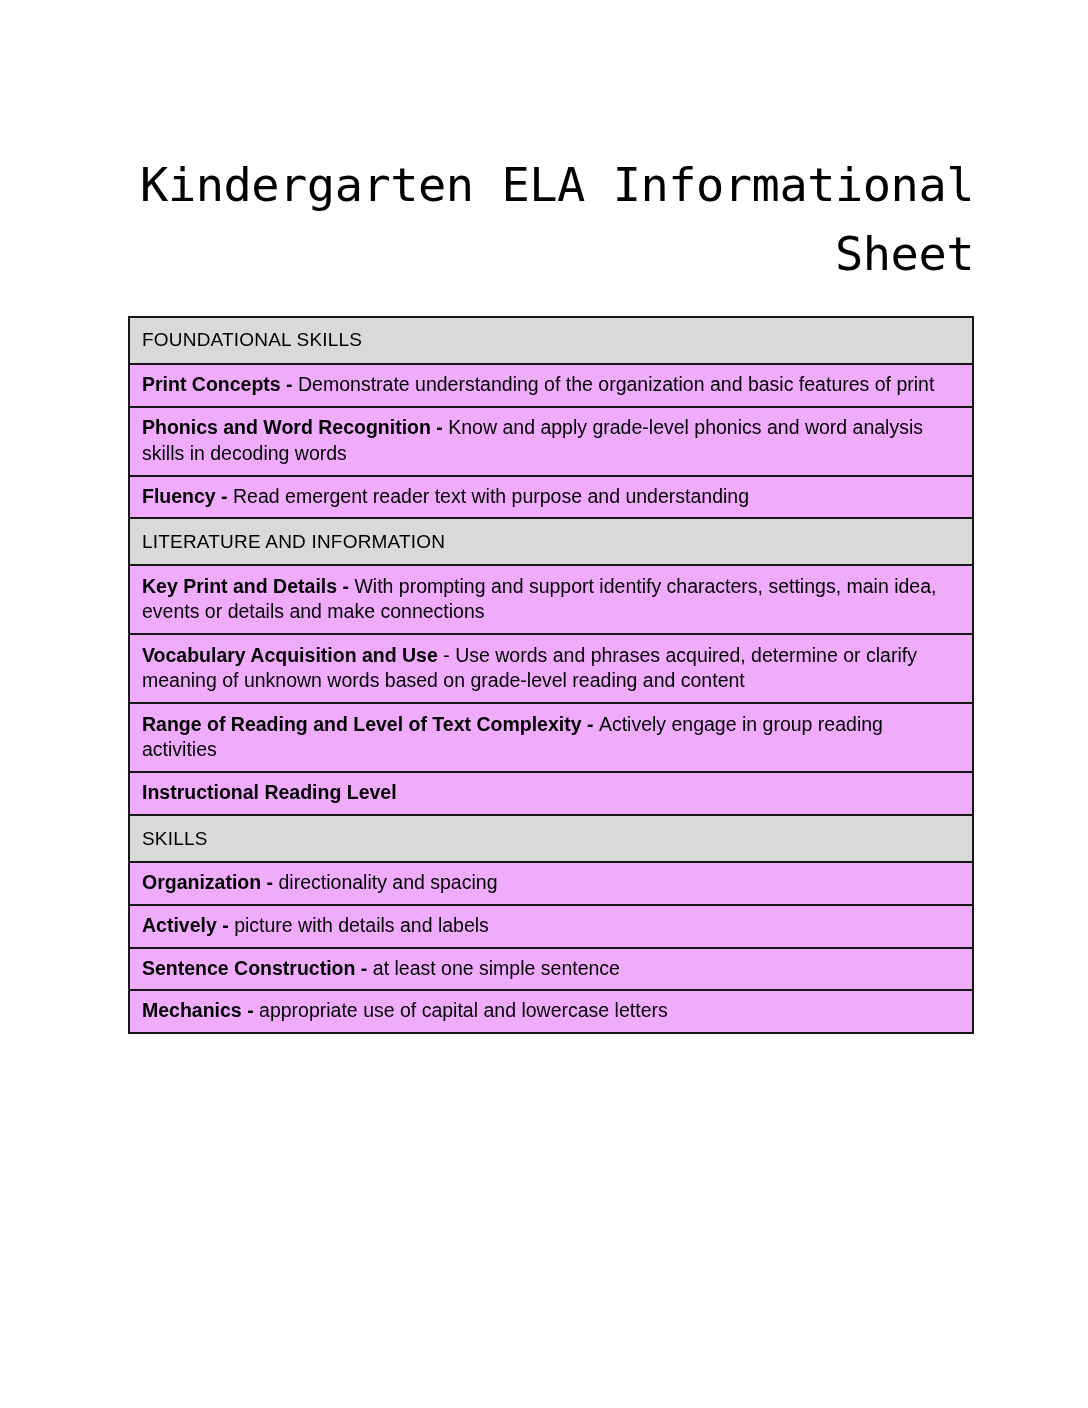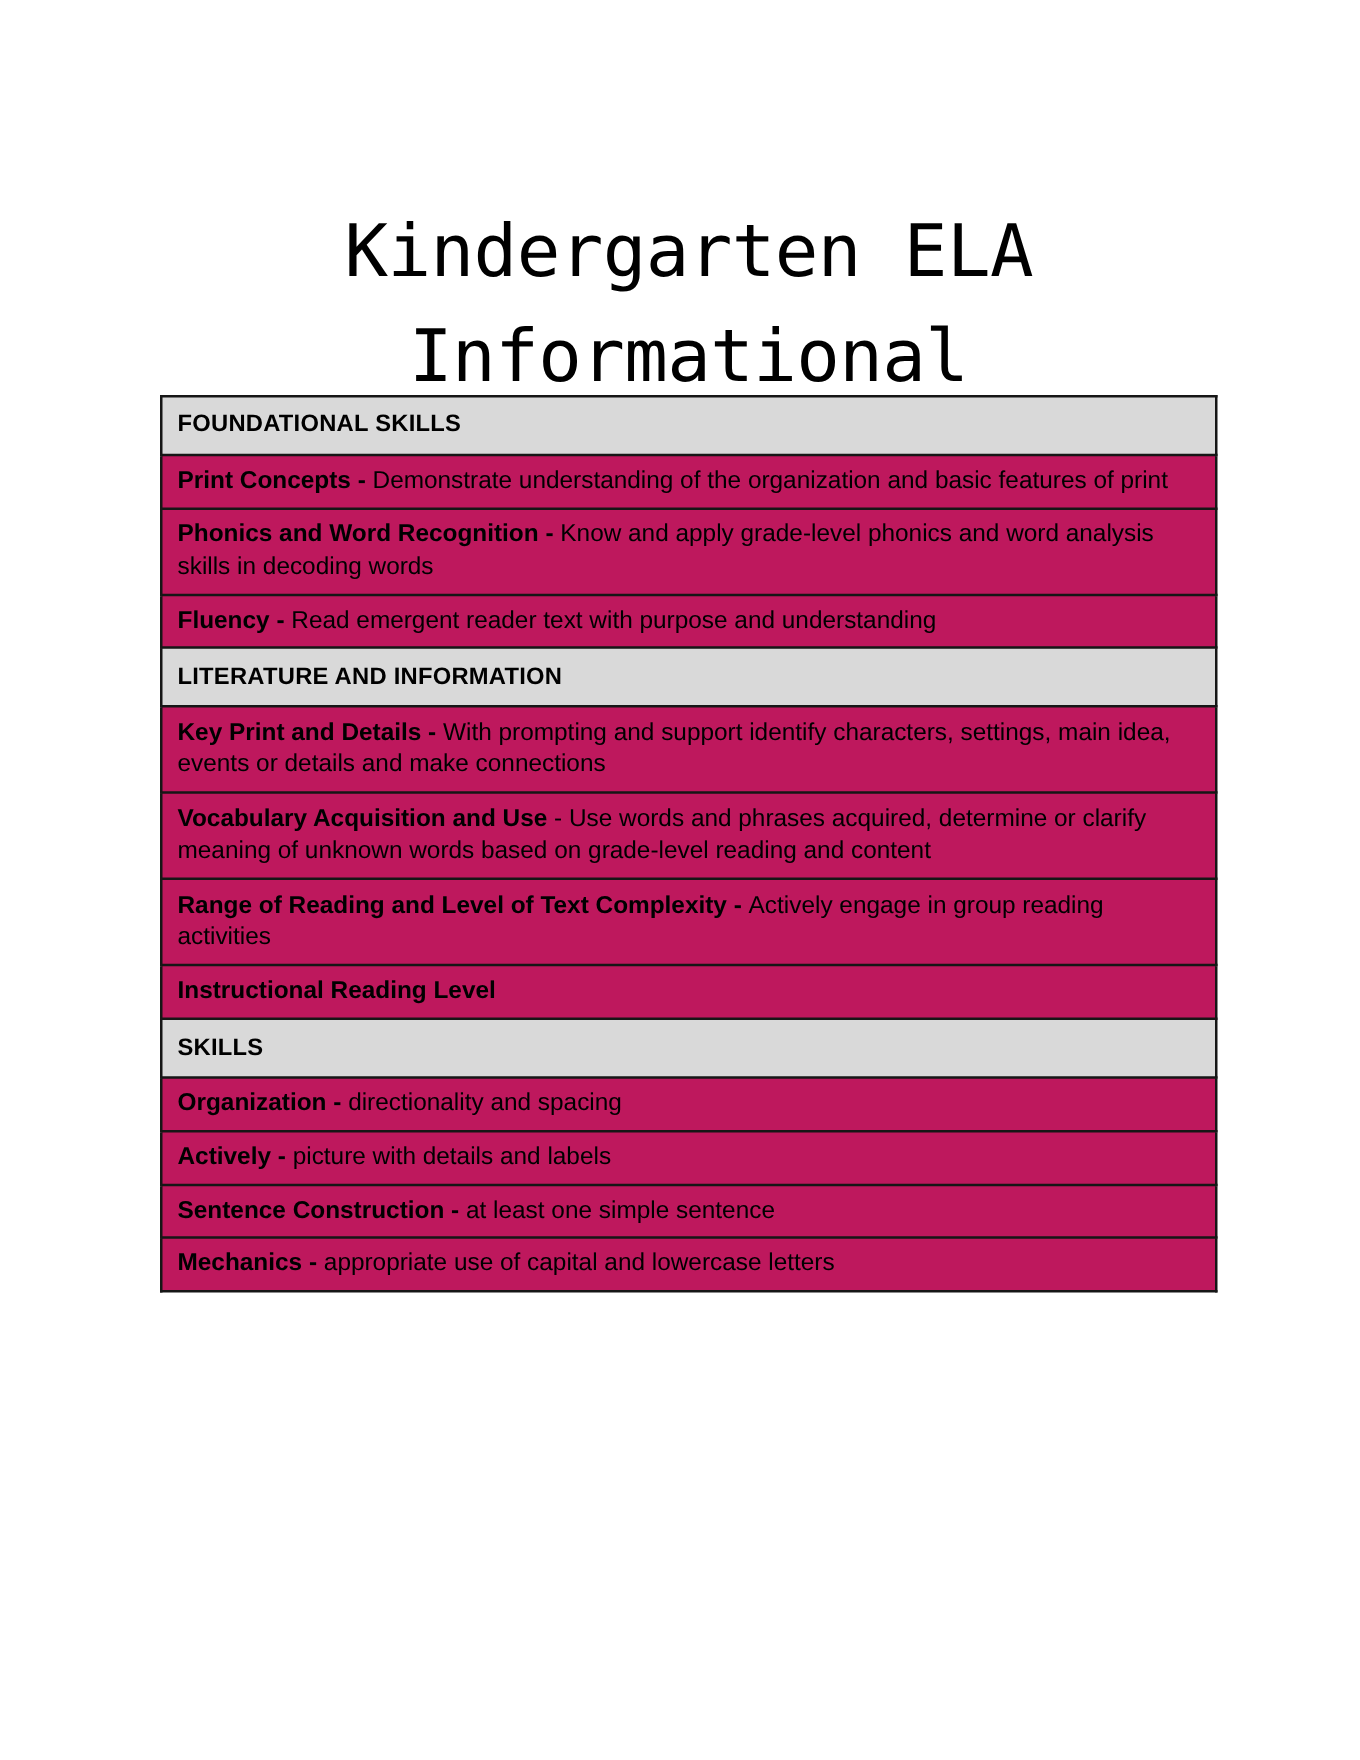--- a/index.html
+++ b/index.html
@@ -19,23 +19,23 @@
     position: relative;
     width: 1088px;
     height: 1408px;
     box-sizing: border-box;
   }
   .doc-title {
     position: absolute;
     left: 128px;
     top: 120px;
     width: 846px;
-    text-align: center;
+    text-align: right;
     font-family: "DejaVu Sans Mono", "Liberation Mono", monospace;
-    font-size: 58px;
+    font-size: 47px;
     line-height: 1.45;
     font-weight: 400;
     letter-spacing: -0.5px;
     color: #000;
   }
   .skills-table {
     position: absolute;
     left: 128px;
     top: 316px;
     width: 846px;
@@ -47,29 +47,29 @@
     padding: 7px 10px 8px 12px;
     vertical-align: middle;
     font-size: 19.5px;
     line-height: 1.32;
     font-family: "Liberation Sans", sans-serif;
     font-stretch: condensed;
     color: #000;
   }
   .row-section td {
     background: #d9d9d9;
-    font-weight: bold;
+    font-weight: normal;
     font-size: 19px;
     letter-spacing: 0.2px;
     height: 26px;
     padding-top: 9px;
     padding-bottom: 10px;
   }
   .row-item td {
-    background: #be185d;
+    background: #f0abfc;
     margin-left: 36px;
   }
   .row-item.one-line td {
     height: 24px;
   }
   .row-item.two-line td {
     height: 52px;
   }
   .lead {
     font-weight: bold;

